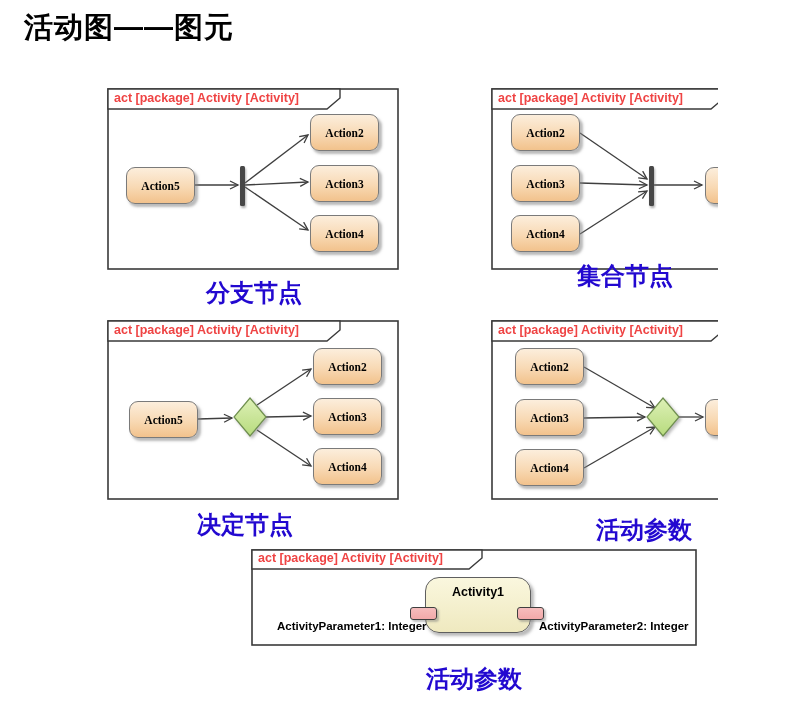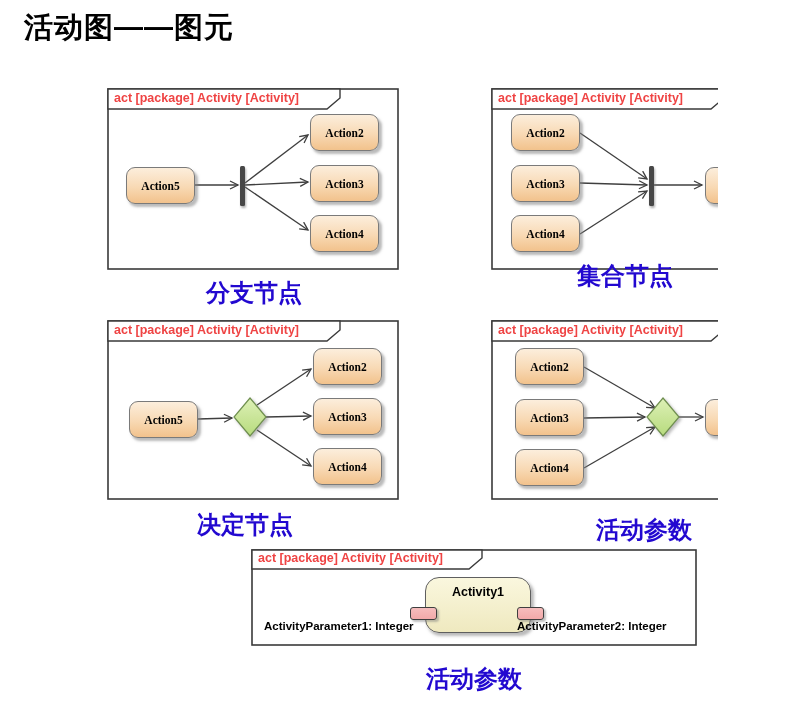--- a/index.html
+++ b/index.html
@@ -130,18 +130,18 @@
     <svg width="446" height="97">
       <rect class="frame-rect" x="1" y="1" width="444" height="95"></rect>
       <polygon class="tab-shape" points="1,1 231,1 231,9 218,20 1,20"></polygon>
     </svg>
     <div class="tab-label" style="top:2px">act [package] Activity [Activity]</div>
     <div class="activity-box" style="left:174px;top:28px;width:106px;height:56px">
       <div class="activity-label">Activity1</div>
     </div>
     <div class="param-pin" style="left:159px;top:58px"></div>
     <div class="param-pin" style="left:266px;top:58px"></div>
-    <div class="param-label" style="left:13px;top:71px">ActivityParameter1: Integer</div>
-    <div class="param-label" style="left:266px;top:71px">ActivityParameter2: Integer</div>
+    <div class="param-label" style="left:26px;top:71px">ActivityParameter1: Integer</div>
+    <div class="param-label" style="left:288px;top:71px">ActivityParameter2: Integer</div>
   </div>
   <div class="caption" style="left:356px;top:663px">活动参数</div>
 
 </div>
 
 </body></html>

